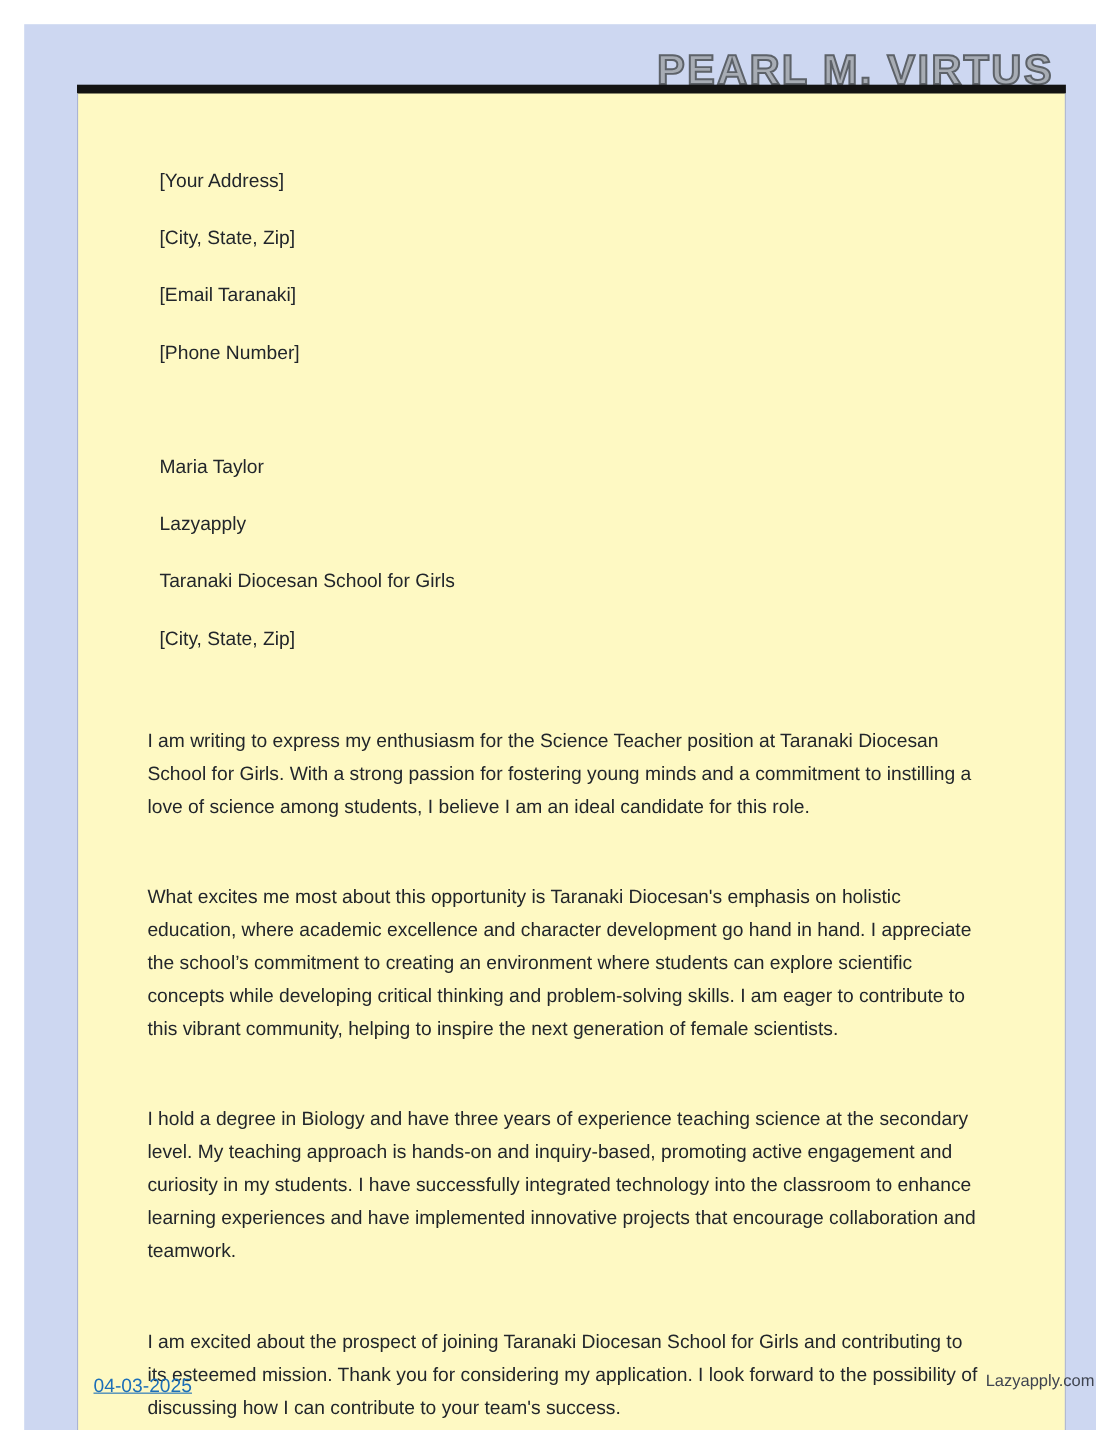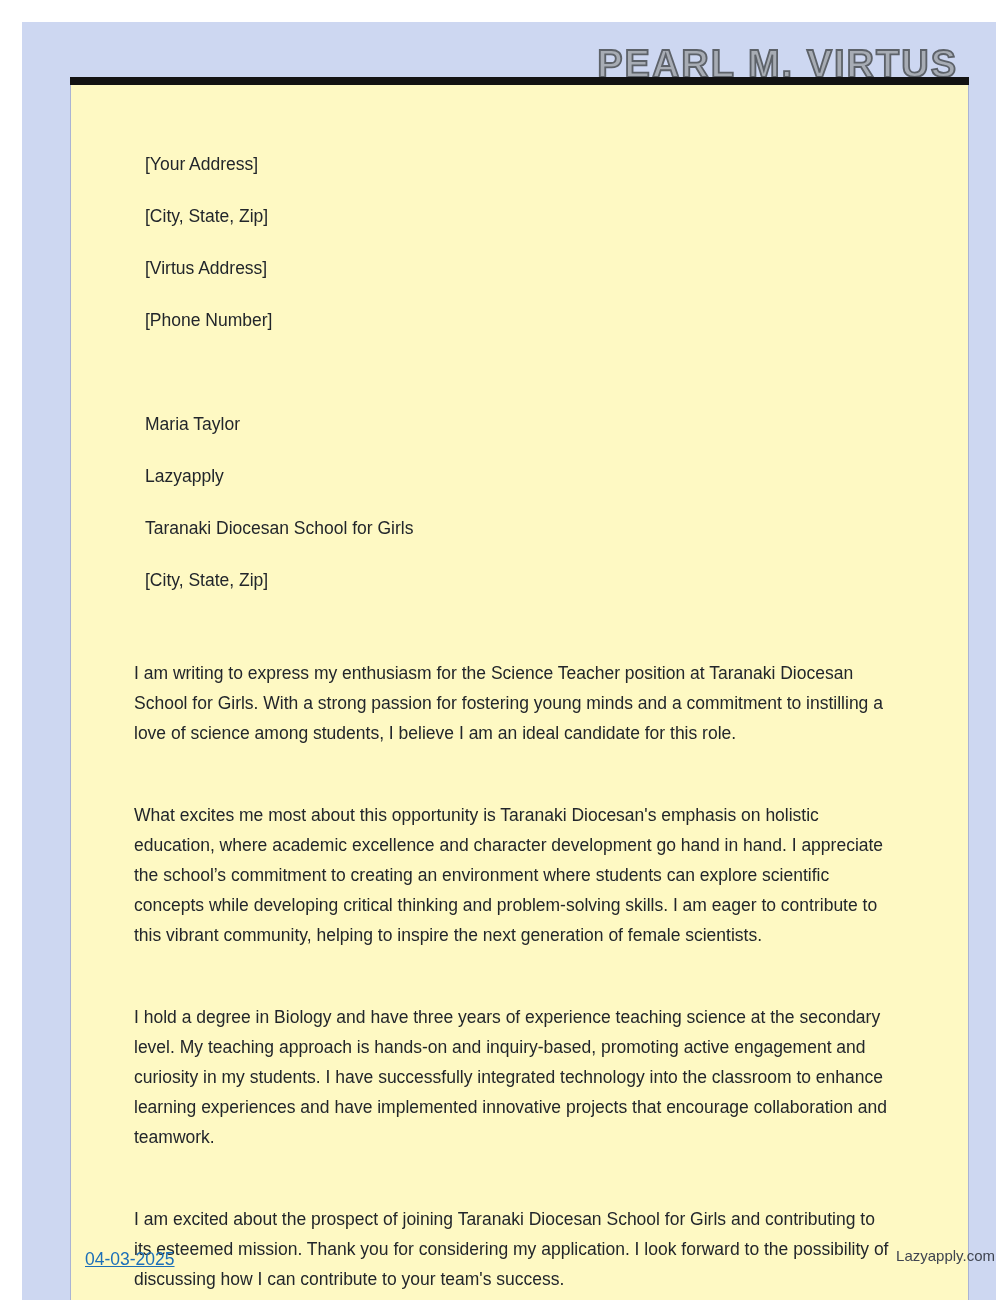--- a/index.html
+++ b/index.html
@@ -67,21 +67,21 @@
 
   <div class="letterhead-name">PEARL M. VIRTUS</div>
 
   <div class="header-divider"></div>
 
   <div class="page">
 
     <div class="block">
       <span class="line">[Your Address]</span>
       <span class="line">[City, State, Zip]</span>
-      <span class="line">[Virtus Address]</span>
+      <span class="line">[Email Taranaki]</span>
       <span class="line">[Phone Number]</span>
     </div>
 
     <div class="block">
       <span class="line">Maria Taylor</span>
       <span class="line">Lazyapply</span>
       <span class="line">Taranaki Diocesan School for Girls</span>
       <span class="line">[City, State, Zip]</span>
     </div>
 

